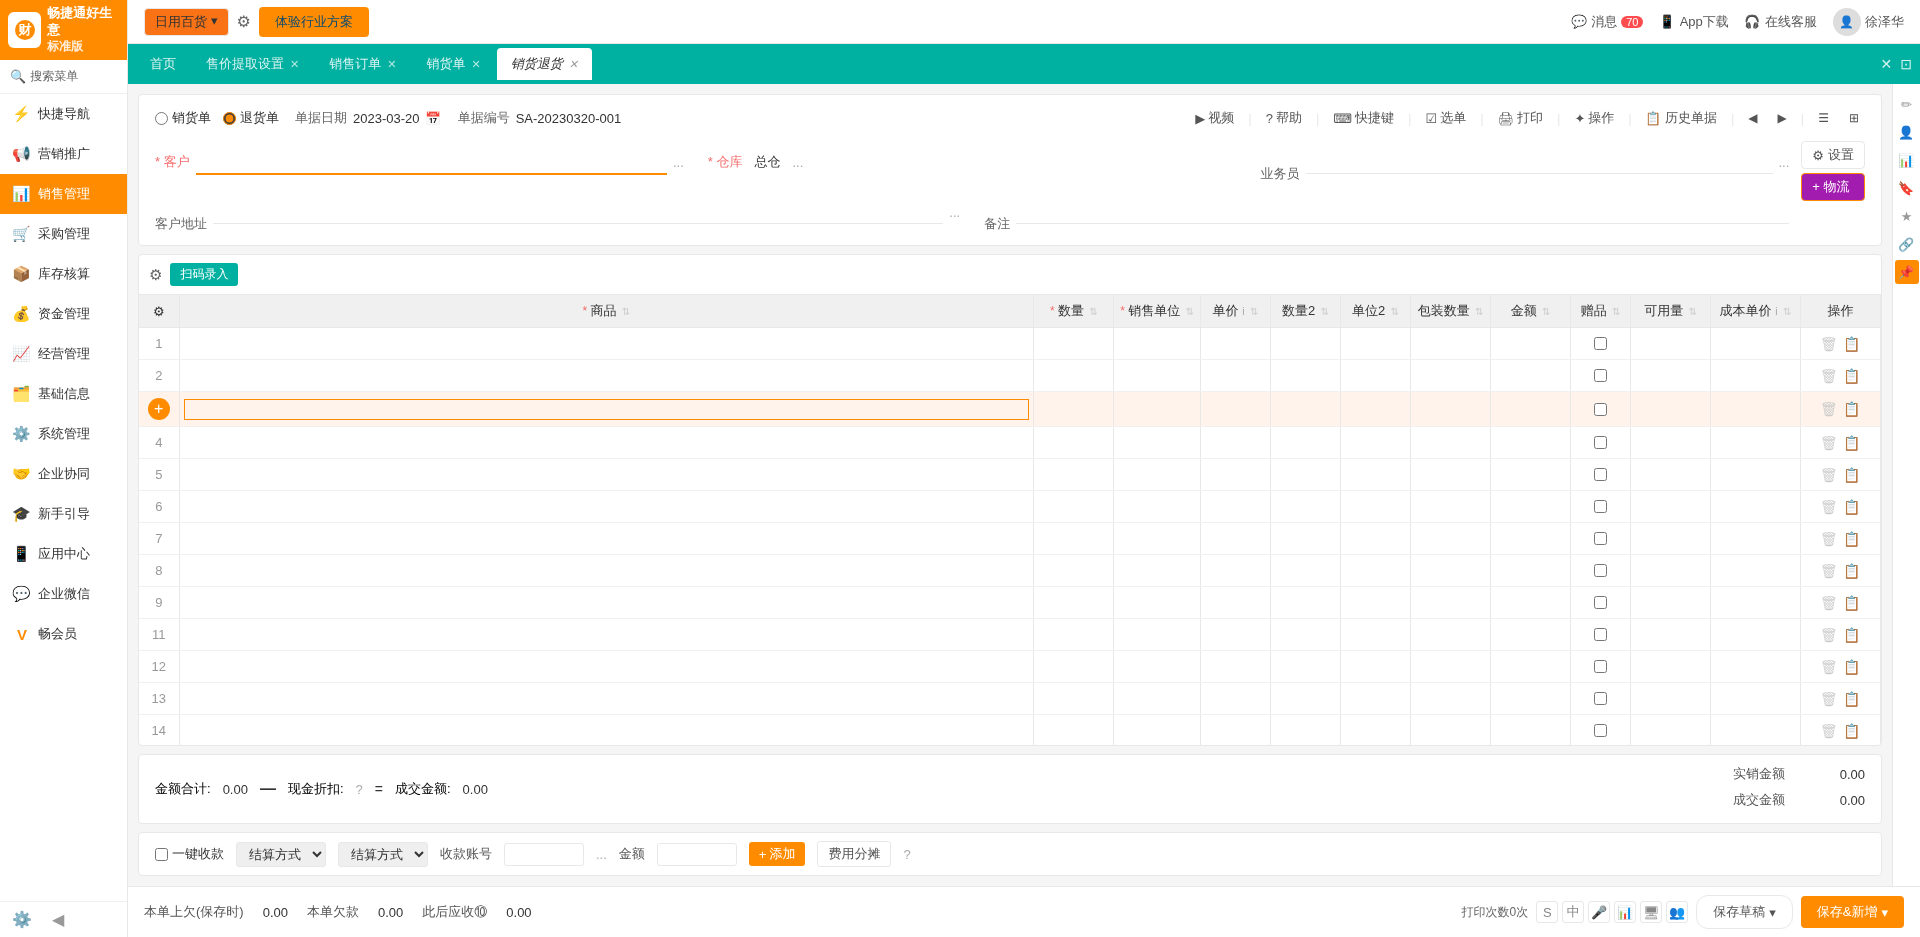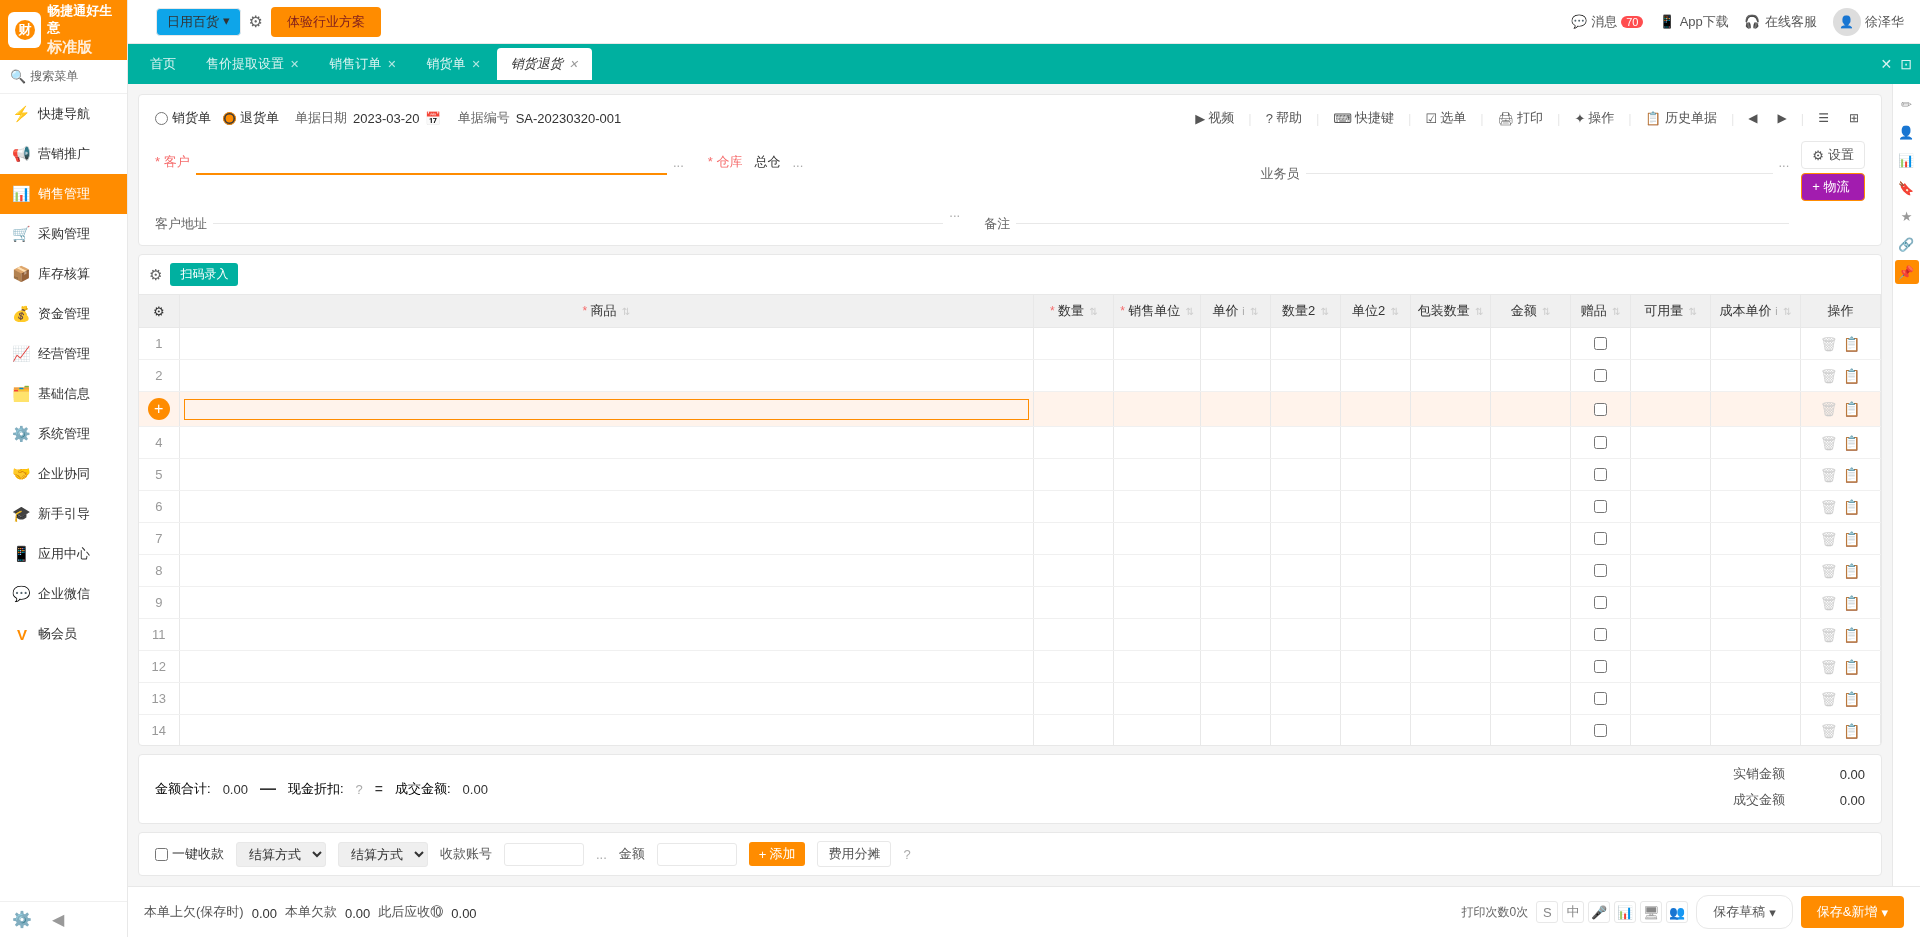--- a/index.html
+++ b/index.html
@@ -17,23 +17,23 @@
     .sidebar-nav-item .nav-label { font-size: 13px; }
     .sidebar-bottom { margin-top: auto; border-top: 1px solid #f0f0f0; display: flex; padding: 8px 12px; gap: 20px; align-items: center; }
     .sidebar-bottom-icon { color: #999; cursor: pointer; font-size: 16px; }
 
     
     .main { flex: 1; display: flex; flex-direction: column; overflow: hidden; }
 
     
     .topbar { background: #fff; border-bottom: 1px solid #e8e8e8; height: 44px; display: flex; align-items: center; padding: 0 16px; gap: 12px; flex-shrink: 0; }
     .topbar-left { display: flex; align-items: center; gap: 8px; flex: 1; }
-    .topbar-select { display: flex; align-items: flex-start; gap: 4px; border: 1px solid #e8e8e8; border-radius: 4px; padding: 4px 10px; cursor: pointer; color: #333; background: #0ea5e9; margin-left: 12px; }
+    .topbar-select { display: flex; align-items: flex-start; gap: 4px; border: 1px solid #e8e8e8; border-radius: 4px; padding: 4px 10px; cursor: pointer; color: #333; background: #f97316; }
     .topbar-gear { color: #666; cursor: pointer; font-size: 16px; }
-    .topbar-btn-orange { background: #ff8c00; color: #7f1d1d; border: none; border-radius: 4px; padding: 6px 16px; cursor: pointer; font-size: 13px; }
+    .topbar-btn-orange { background: #ff8c00; color: #0c4a6e; border: none; border-radius: 4px; padding: 6px 16px; cursor: pointer; font-size: 13px; }
     .topbar-right { display: flex; align-items: center; gap: 16px; color: #333; }
     .topbar-right-item { display: flex; align-items: center; gap: 4px; cursor: pointer; color: #555; }
     .badge { background: #ff4d4f; color: #fff; border-radius: 10px; padding: 0 5px; font-size: 11px; min-width: 18px; text-align: center; }
     .user-avatar { width: 28px; height: 28px; background: #ddd; border-radius: 50%; display: flex; align-items: center; justify-content: center; color: #666; font-size: 12px; }
 
     
     .tabs { background: #00b0a0; display: flex; align-items: center; height: 40px; padding: 0 0 0 8px; flex-shrink: 0; }
     .tab { display: flex; align-items: center; gap: 4px; padding: 0 14px; height: 32px; cursor: pointer; color: rgba(255,255,255,0.85); border-radius: 4px 4px 0 0; font-size: 13px; position: relative; margin-right: 2px; }
     .tab.active { background: #fff; color: #333; border-radius: 4px 4px 0 0; font-style: italic; }
     .tab-close { font-size: 11px; color: rgba(255,255,255,0.7); margin-left: 2px; }
@@ -91,21 +91,21 @@
     
     .payment-row { background: #fff; border: 1px solid #e8e8e8; border-radius: 4px; padding: 8px 16px; display: flex; align-items: center; gap: 12px; flex-wrap: wrap; }
     .checkbox-item { display: flex; align-items: center; gap: 4px; cursor: pointer; color: #333; }
     .payment-select { border: 1px solid #e8e8e8; border-radius: 3px; padding: 3px 8px; color: #333; outline: none; cursor: pointer; }
     .payment-input { border: 1px solid #e8e8e8; border-radius: 3px; padding: 3px 8px; color: #333; outline: none; width: 80px; }
     .add-btn-small { display: flex; align-items: center; gap: 3px; background: #ff8c00; color: #fff; border: none; border-radius: 3px; padding: 3px 10px; cursor: pointer; font-size: 12px; }
     .expense-btn { display: flex; align-items: center; gap: 3px; border: 1px solid #e8e8e8; border-radius: 3px; padding: 3px 10px; cursor: pointer; color: #555; background: #fff; font-size: 12px; }
 
     
     .bottom-bar { background: #fff; border-top: 1px solid #e8e8e8; padding: 8px 16px; display: flex; align-items: center; gap: 16px; flex-shrink: 0; }
-    .bottom-info { display: flex; align-items: flex-end; gap: 8px; color: #555; font-size: 12px; flex: 1; }
+    .bottom-info { display: flex; align-items: center; gap: 19px; color: #555; font-size: 12px; flex: 1; }
     .bottom-value { font-weight: 500; color: #333; }
     .bottom-actions { display: flex; align-items: center; gap: 8px; }
     .print-info { color: #666; font-size: 12px; }
     .status-icons { display: flex; gap: 4px; }
     .status-icon { width: 22px; height: 22px; border-radius: 3px; display: flex; align-items: center; justify-content: center; cursor: pointer; font-size: 13px; }
     .btn-save-draft { background: #fff; border: 1px solid #e8e8e8; border-radius: 12px; padding: 7px 16px; cursor: pointer; color: #555; display: flex; align-items: center; gap: 4px; }
     .btn-save-new { background: #ff8c00; border: none; border-radius: 4px; padding: 7px 16px; cursor: pointer; color: #fff; display: flex; align-items: center; gap: 4px; font-weight: 500; }
 
     
     .right-panel { width: 28px; background: #fff; border-left: 1px solid #e8e8e8; display: flex; flex-direction: column; align-items: center; padding-top: 8px; gap: 4px; flex-shrink: 0; }
@@ -141,21 +141,21 @@
 <div class="sidebar">
   <div class="sidebar-logo">
     <div class="sidebar-logo-icon">
       <svg width="24" height="24" viewBox="0 0 24 24" fill="none">
         <circle cx="12" cy="12" r="10" fill="#ff8c00"></circle>
         <text x="12" y="16" text-anchor="middle" fill="white" font-size="10" font-weight="bold">财</text>
       </svg>
     </div>
     <div class="sidebar-logo-text">
       <div>畅捷通好生意</div>
-      <div style="font-size:15px;opacity:0.85;">标准版</div>
+      <div style="font-size:12px;opacity:0.85;">标准版</div>
     </div>
   </div>
 
   <div class="sidebar-search">
     <span>🔍</span>
     <span style="font-size:12px;color:#666;">搜索菜单</span>
   </div>
 
   <div class="sidebar-nav-item">
     <span class="nav-icon">⚡</span>

